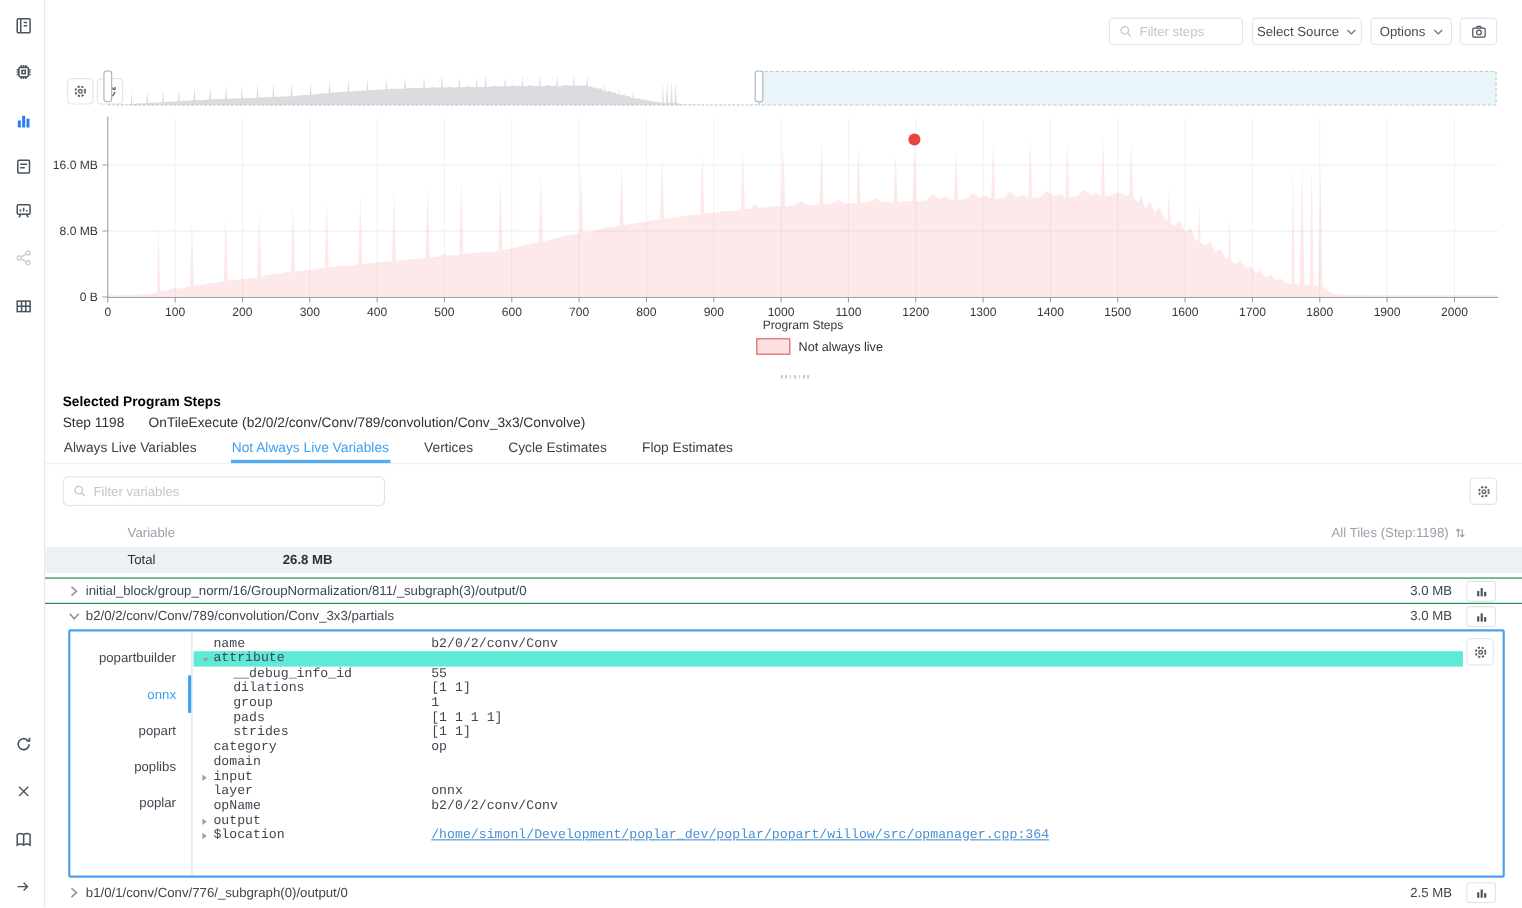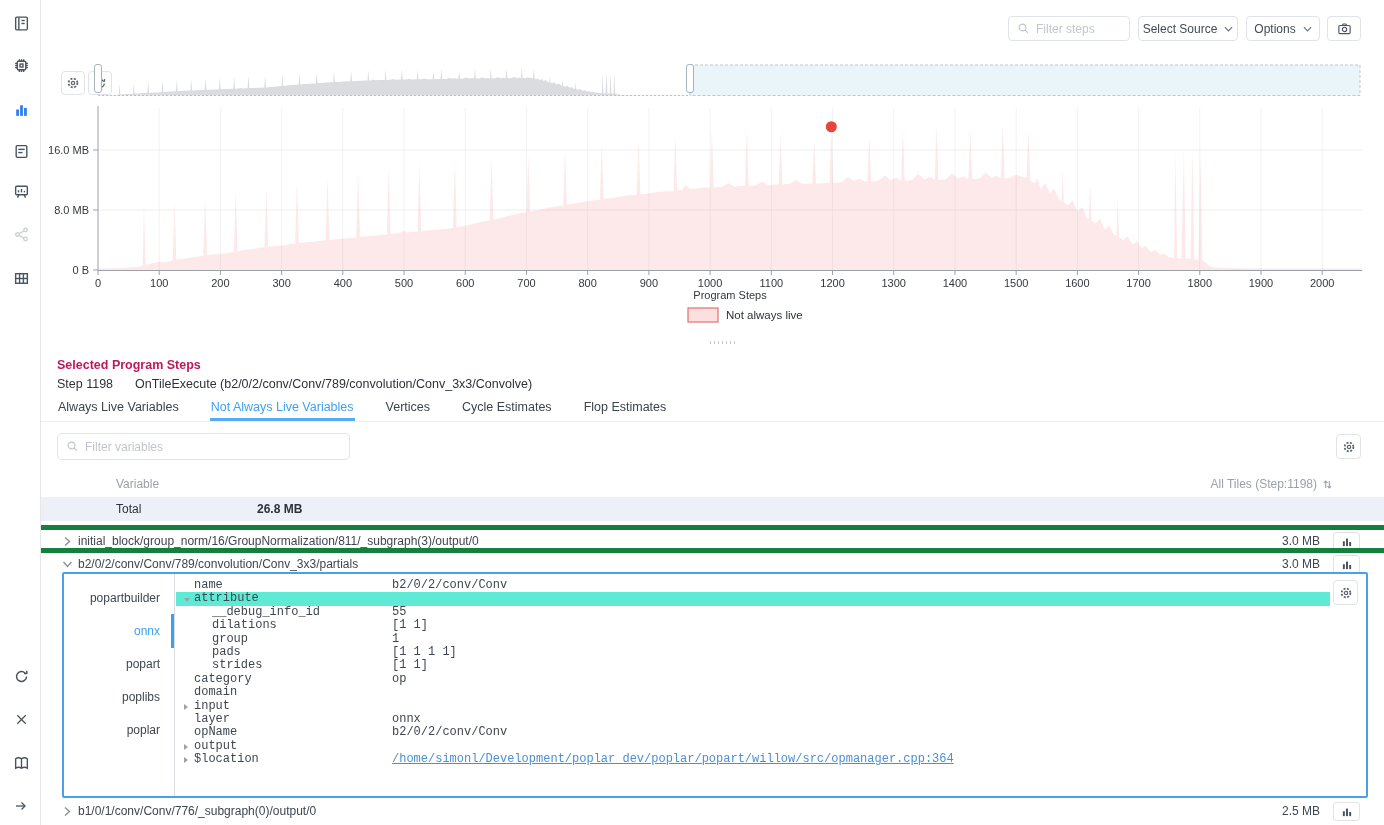--- a/index.html
+++ b/index.html
@@ -23,41 +23,41 @@
 
   
   .handle { position:absolute; width:8px; height:29px; background:#fff; border:1px solid #a9b1b9; border-radius:3px; cursor:ew-resize; }
 
   
   #main-chart text { font-family:"Liberation Sans","DejaVu Sans",sans-serif; }
   .grip { position:absolute; left:710px; top:341px; width:26px; height:3px; cursor:row-resize;
     background:repeating-linear-gradient(90deg,#c5c9cd 0 1.5px,transparent 1.5px 4px); }
 
   
-  .sel-heading { position:absolute; left:57px; top:358px; font-size:12.5px; font-weight:bold; color:#be185d; }
+  .sel-heading { position:absolute; left:57px; top:358px; font-size:12.5px; font-weight:bold; color:#000000; }
   .sel-line { position:absolute; left:57px; top:377px; font-size:12.5px; color:#2c3238; }
   .sel-line .desc { margin-left:22px; }
 
   
   .tabs { position:absolute; left:41px; top:395px; right:0; height:27px; display:flex; gap:30px; padding-left:16px; border-bottom:1px solid #edeff1; }
   .tab { background:none; border:none; border-bottom:3px solid transparent; font-size:12.5px; color:#3c434b; cursor:pointer; padding:0 1px; font-family:inherit; }
   .tab.active { color:#41a1f1; border-bottom-color:#55acf0; }
 
   
   .filter-vars { left:57px; top:433px; width:293px; height:27px; border-radius:5px; }
   .gear-small { left:1336px; top:434px; width:25px; height:25px; }
 
   
   .vt-header { position:absolute; left:41px; right:0; top:472px; height:24px; font-size:12px; color:#9aa1ab; }
   .vt-header .col-var { position:absolute; left:75px; top:5px; }
   .vt-header .col-val { position:absolute; right:52px; top:5px; display:flex; gap:6px; align-items:center; }
   .total-row { position:absolute; left:41px; right:0; top:497px; height:24px; background:#edf1f7; font-size:12px; color:#2c3238; }
   .total-row .t-name { position:absolute; left:75px; top:5px; }
   .total-row .t-val { position:absolute; right:64px; top:5px; font-weight:bold; }
-  .var-row { position:absolute; left:41px; right:0; height:23px; border-top:5px solid #15803d; font-size:12px; color:#3f4650; }
+  .var-row { position:absolute; left:41px; right:0; height:23px; border-top:1px solid #15803d; font-size:12px; color:#3f4650; }
   .var-row .chev { position:absolute; left:21px; top:6px; width:11px; height:11px; cursor:pointer; }
   .var-row .v-name { position:absolute; left:37px; top:4px; }
   .var-row .v-val { position:absolute; right:64px; top:4px; }
   .var-row .bar-btn { position:absolute; right:24px; top:2px; width:27px; height:19px; background:#fff; border:1px solid #e0e4e8; border-radius:3px; cursor:pointer; display:flex; align-items:center; justify-content:center; }
   .var-row.cut { border-top:none; }
 
   
   .detail-panel { position:absolute; left:62px; top:572px; width:1306px; height:226px; border:2px solid #4aa1ea; border-radius:2px; background:#fff; }
   .detail-divider { position:absolute; left:110px; top:0; bottom:0; width:1px; background:#dadde1; }
   .dtab { position:absolute; left:0; width:96px; text-align:right; font-size:12px; color:#3f4650; background:none; border:none; cursor:pointer; height:20px; font-family:inherit; }

